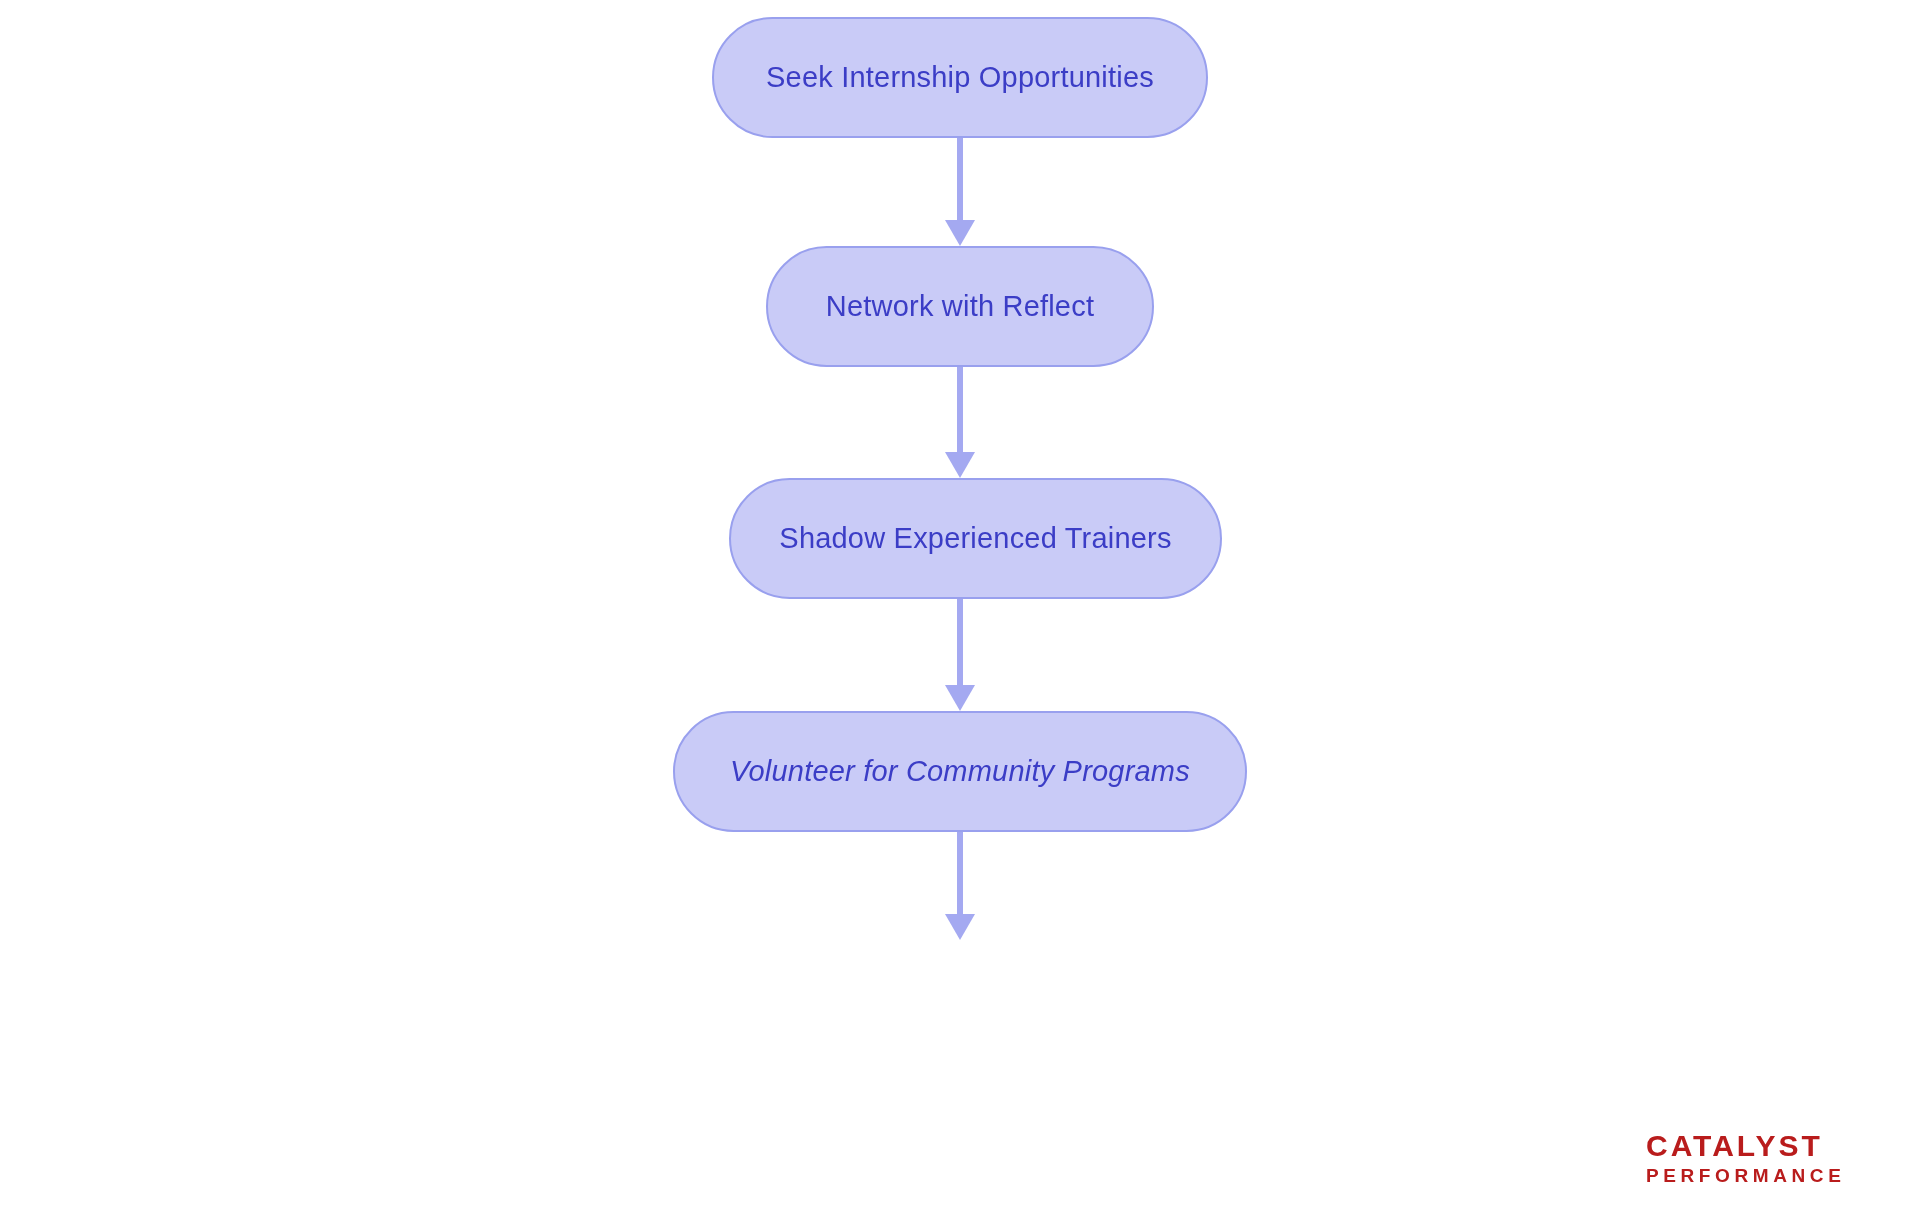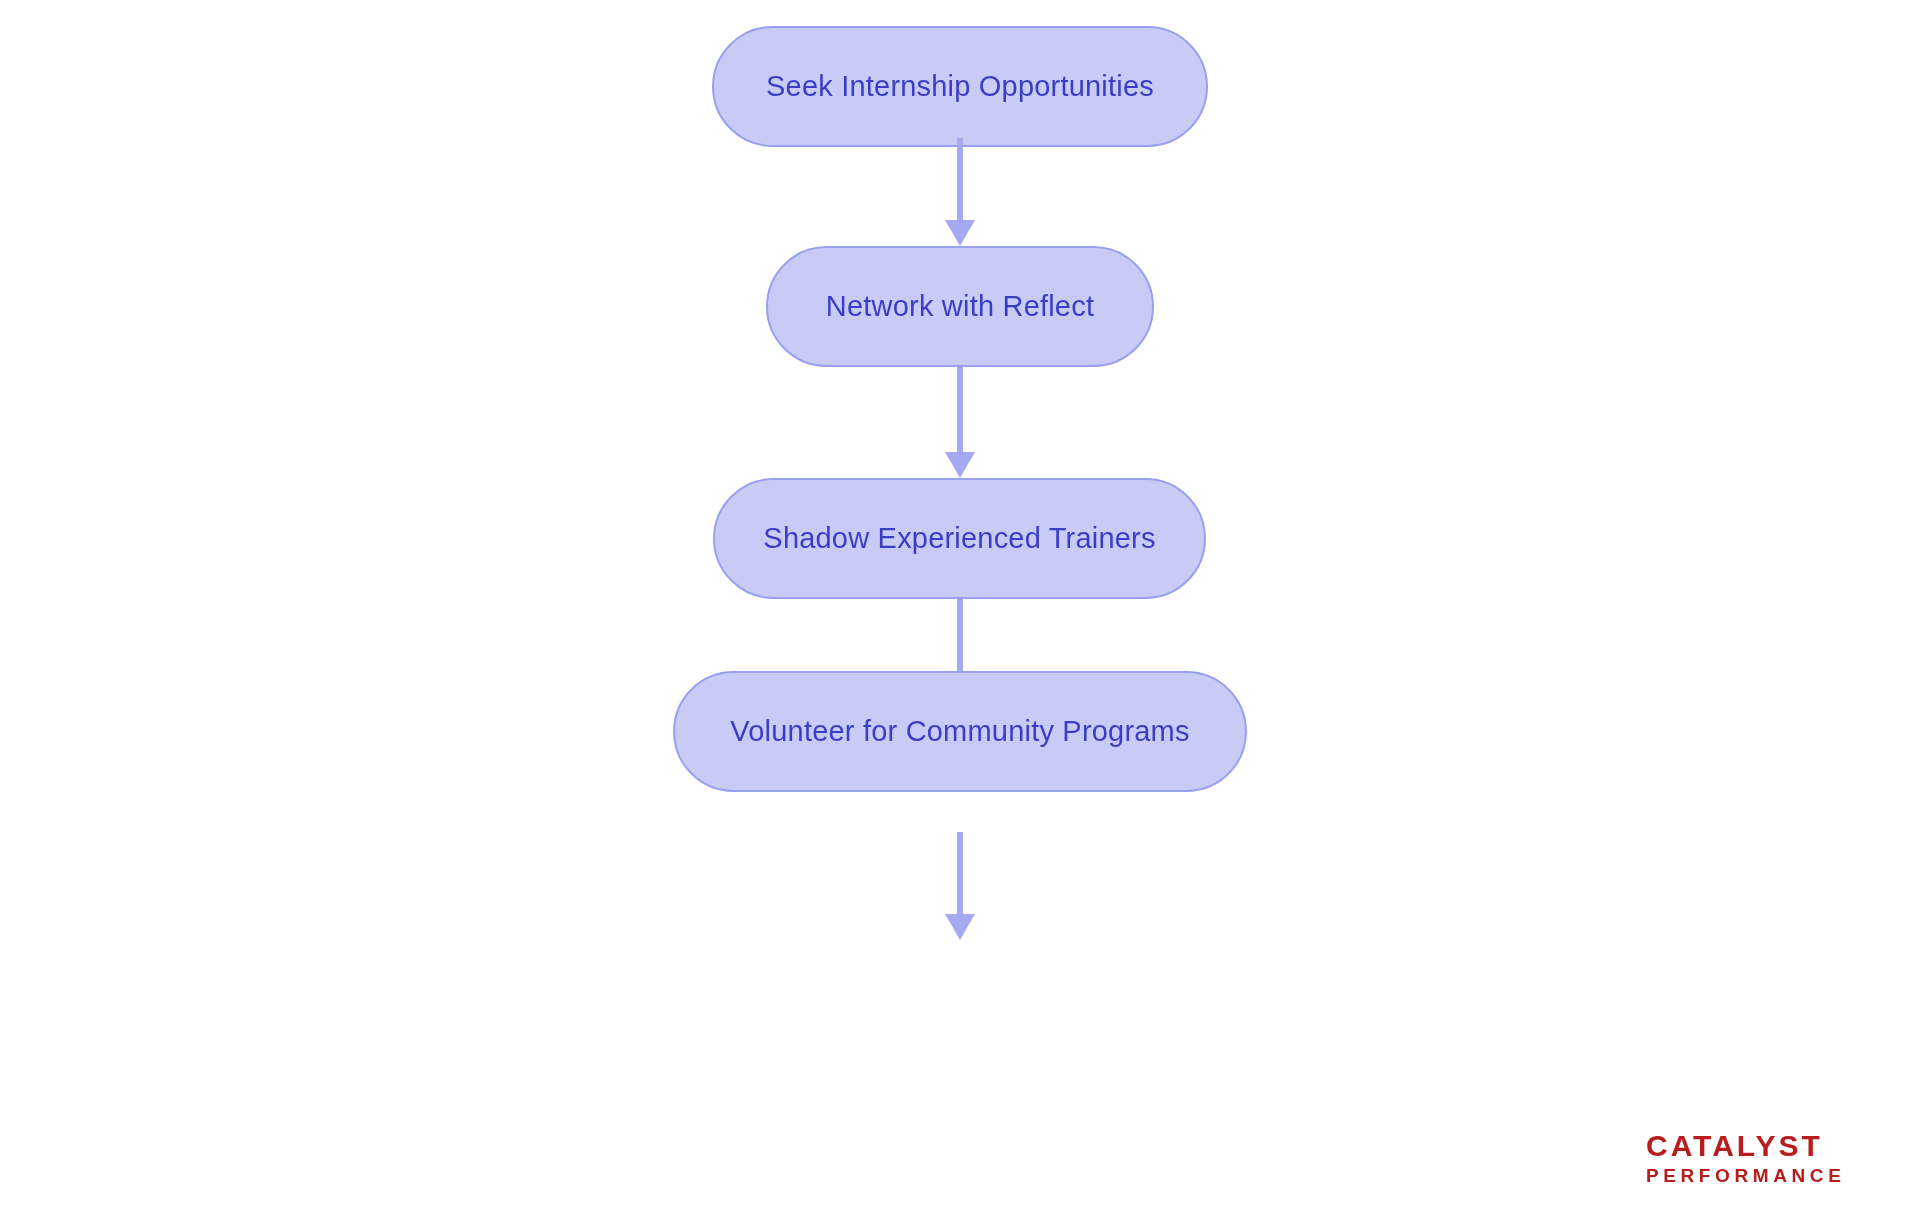--- a/index.html
+++ b/index.html
@@ -28,24 +28,24 @@
     justify-content: center;
     box-sizing: border-box;
   }
   .flow-node .node-label {
     color: #3b3dc6;
     font-size: 29px;
     font-weight: 400;
     letter-spacing: 0.2px;
     white-space: nowrap;
   }
-  .node-1 { left: 712px; top: 26px;  width: 496px; }
+  .node-1 { left: 712px; top: 17px;  width: 496px; }
   .node-2 { left: 766px; top: 246px; width: 388px; }
-  .node-3 { left: 713px; top: 478px; width: 493px; }
-  .node-4 { left: 673px; top: 671px; width: 574px; }
+  .node-3 { left: 729px; top: 478px; width: 493px; }
+  .node-4 { left: 673px; top: 711px; width: 574px; font-style: italic; }
   .node-5 { left: 723px; top: 940px; width: 474px; }
 
   
   .flow-arrow {
     position: absolute;
     left: 945px;            
     width: 30px;
     display: flex;
     flex-direction: column;
     align-items: center;

